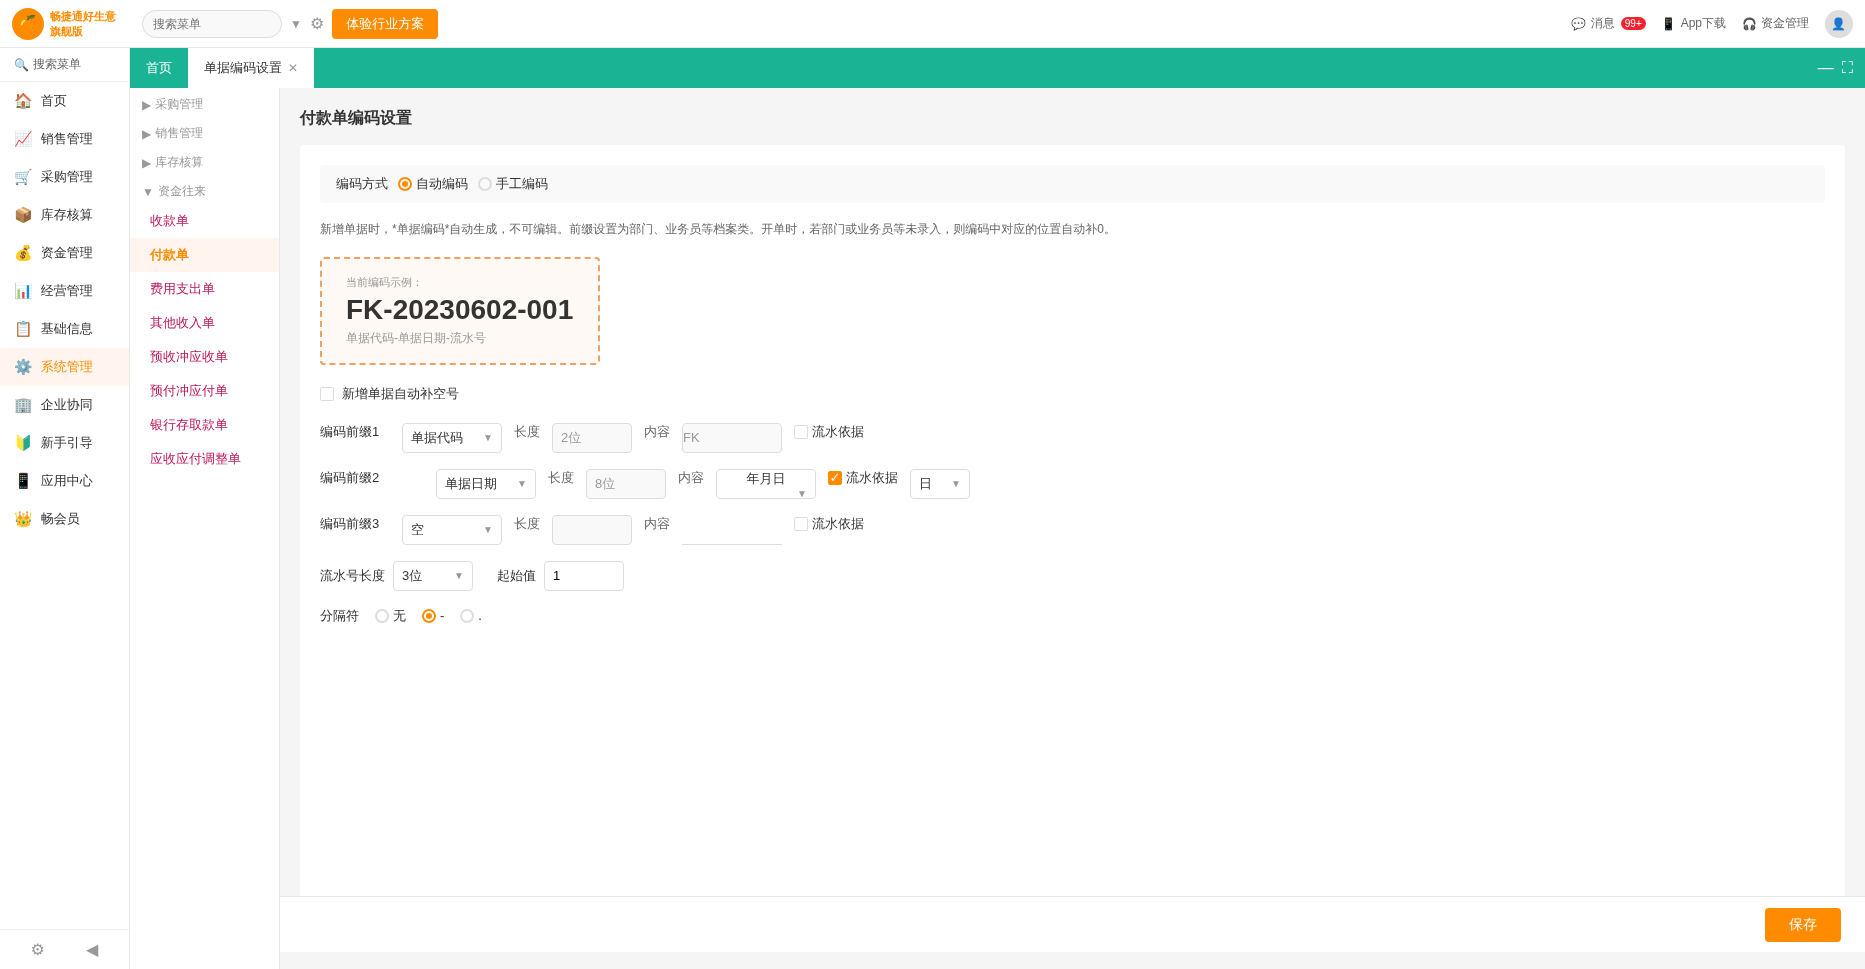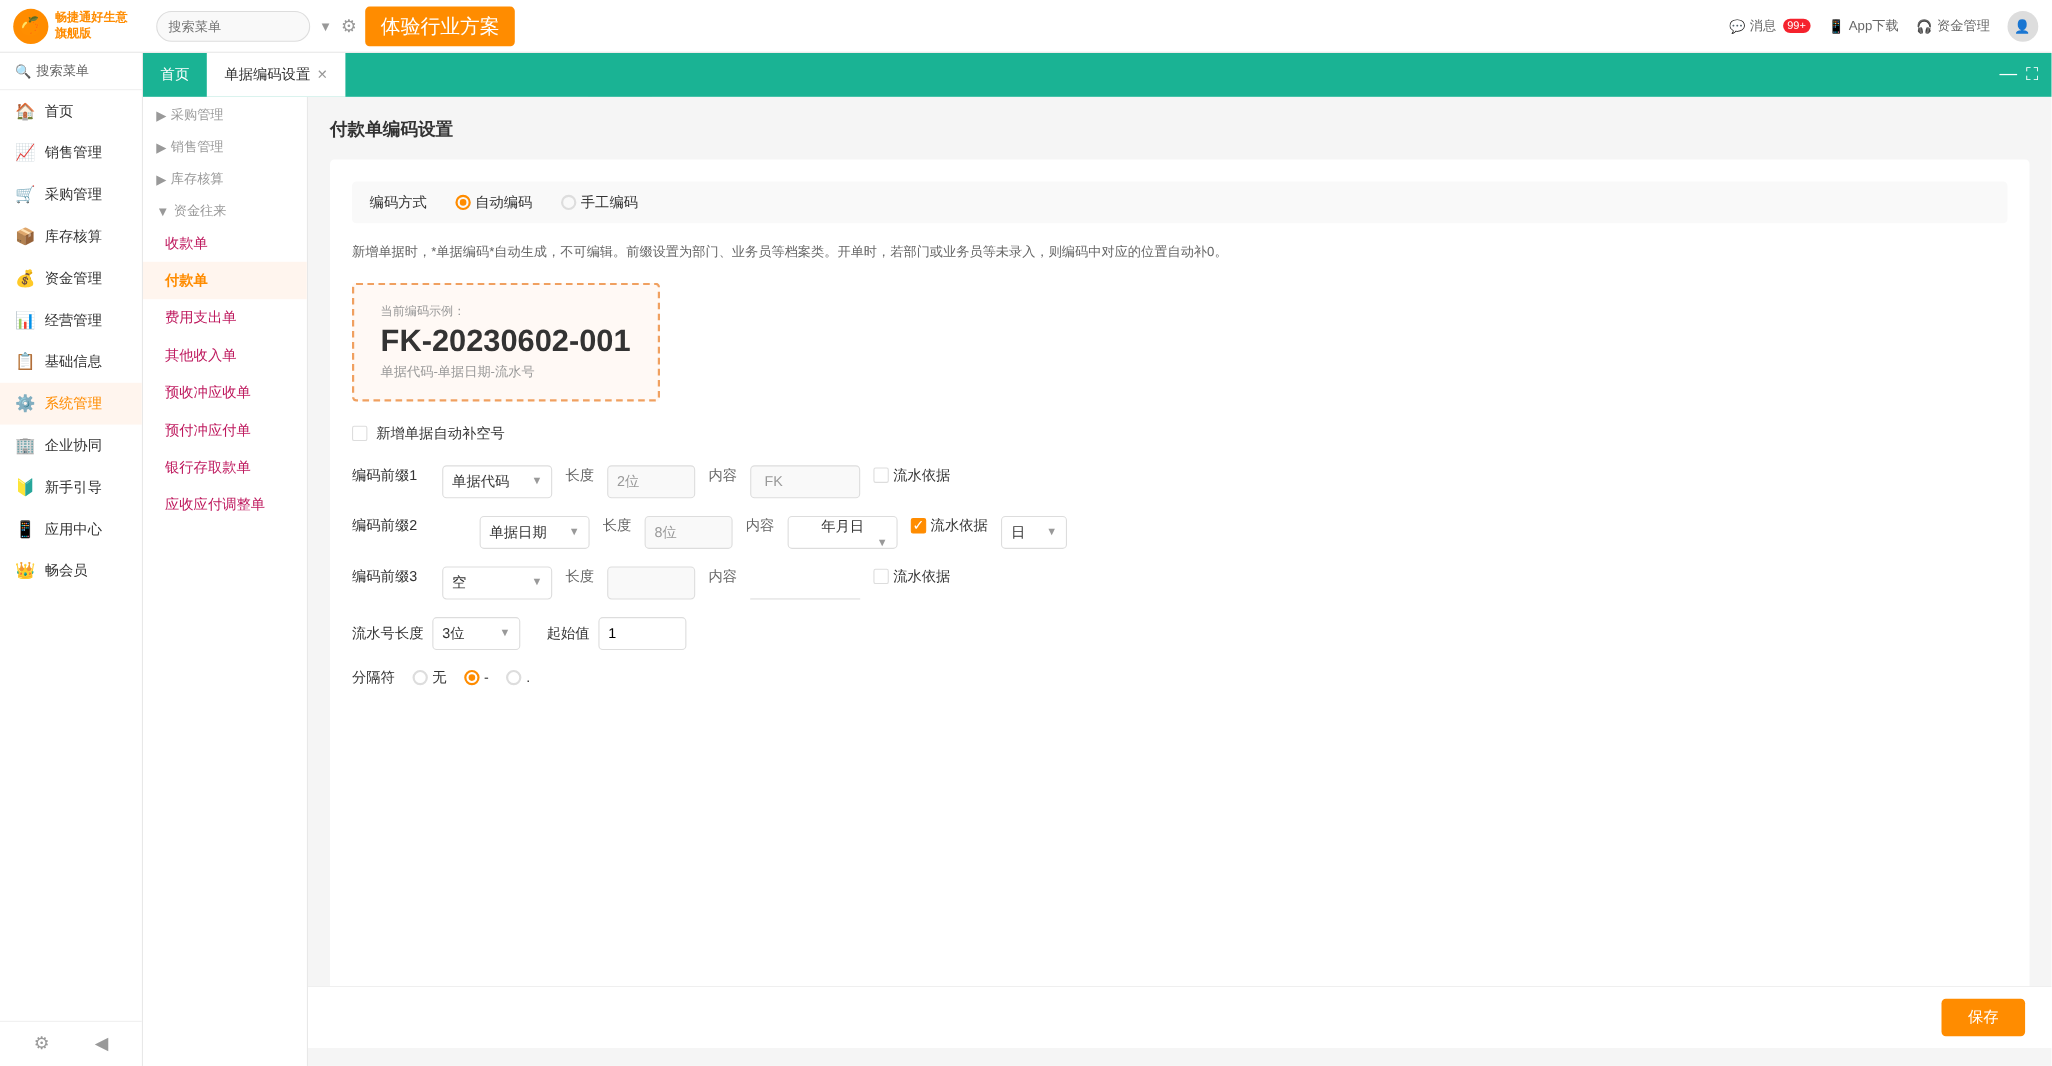--- a/index.html
+++ b/index.html
@@ -48,21 +48,21 @@
     .dropdown-arrow {
       color: #999; font-size: 12px; cursor: pointer;
     }
     .gear-icon { color: #999; font-size: 16px; cursor: pointer; }
     .trial-btn {
       background: #ff8c00;
       color: #fff;
       border: none;
       border-radius: 4px;
       padding: 6px 14px;
-      font-size: 18px;
+      font-size: 13px;
       cursor: pointer;
     }
     .topbar-right {
       display: flex; align-items: center; gap: 16px;
     }
     .topbar-action {
       display: flex; align-items: center; gap: 4px; color: #666; font-size: 12px; cursor: pointer;
     }
     .badge {
       background: #f5222d; color: #fff; font-size: 10px;
@@ -176,21 +176,21 @@
     }
     .content-card {
       background: #fff;
       border-radius: 4px;
       padding: 20px;
       min-height: calc(100% - 60px);
     }
 
     
     .encoding-method {
-      display: flex; align-items: center; gap: 26px;
+      display: flex; align-items: center; gap: 10px;
       padding: 10px 16px;
       background: #f9f9f9;
       border-radius: 4px;
       margin-bottom: 16px;
     }
     .encoding-label { color: #333; font-size: 13px; }
     .radio-option { display: flex; align-items: center; gap: 4px; cursor: pointer; font-size: 13px; }
     .radio-dot {
       width: 14px; height: 14px; border-radius: 50%;
       border: 2px solid #ddd; display: flex; align-items: center; justify-content: center;
@@ -450,21 +450,21 @@
       <span class="form-label">编码前缀1</span>
       <div style="display:flex;align-items:center;border:1px solid #ddd;border-radius:4px;height:30px;padding:0 8px;background:#fff;min-width:100px;cursor:pointer;">
         <span>单据代码</span>
         <span style="margin-left:auto;color:#999;font-size:10px;">▼</span>
       </div>
       <span class="length-label">长度</span>
       <div style="display:flex;align-items:center;border:1px solid #ddd;border-radius:4px;height:30px;padding:0 8px;background:#f9f9f9;min-width:80px;color:#999;">
         <span>2位</span>
       </div>
       <span class="content-label">内容</span>
-      <div style="display:flex;align-items:center;border:1px solid #ddd;border-radius:4px;height:30px;padding:0 12px;background:#f9f9f9;min-width:100px;color:#999;">
+      <div style="display:flex;align-items:center;border:1px solid #ddd;border-radius:4px;height:30px;padding:0 0;background:#f9f9f9;min-width:100px;color:#999;">
         <span>FK</span>
       </div>
       <div class="checkbox-wrap">
         <div class="checkbox"></div>
         <span>流水依据</span>
       </div>
     </div>
 
     
     <div class="form-row">

